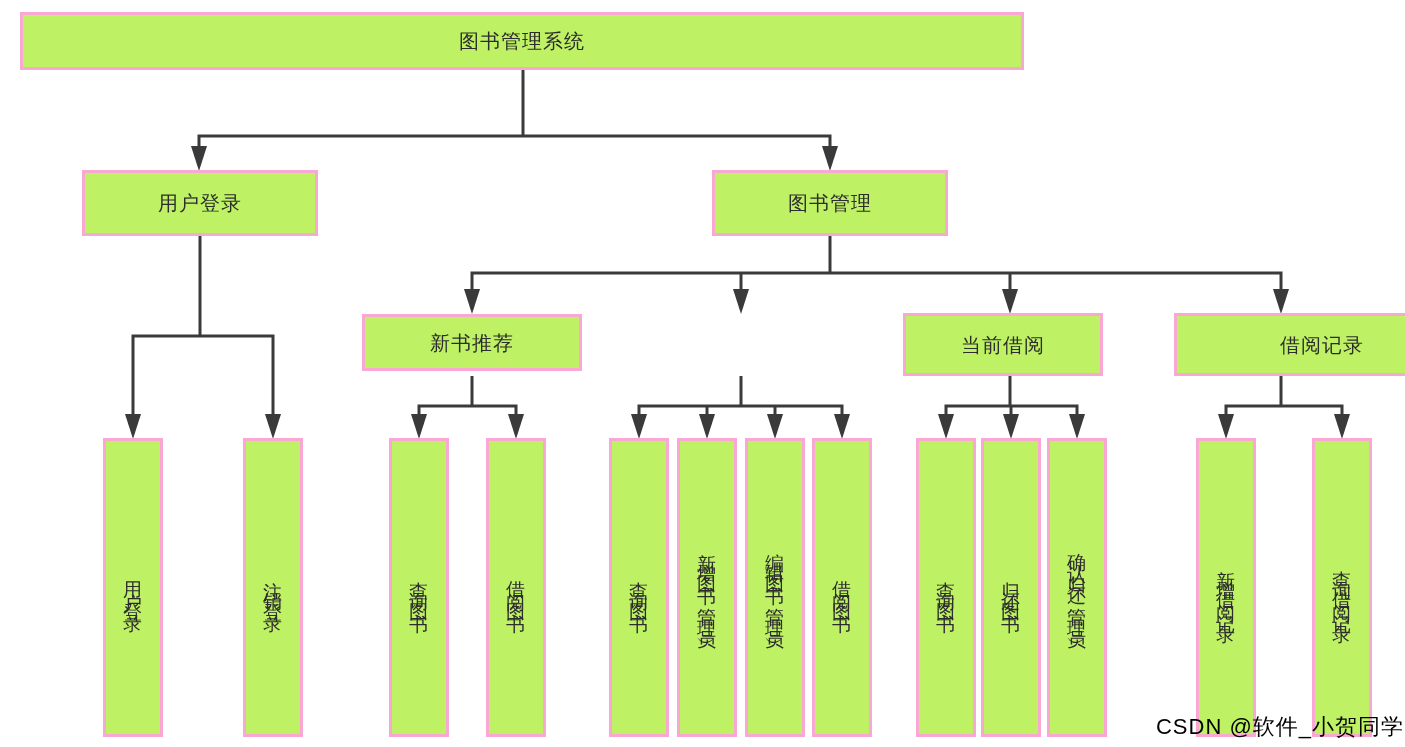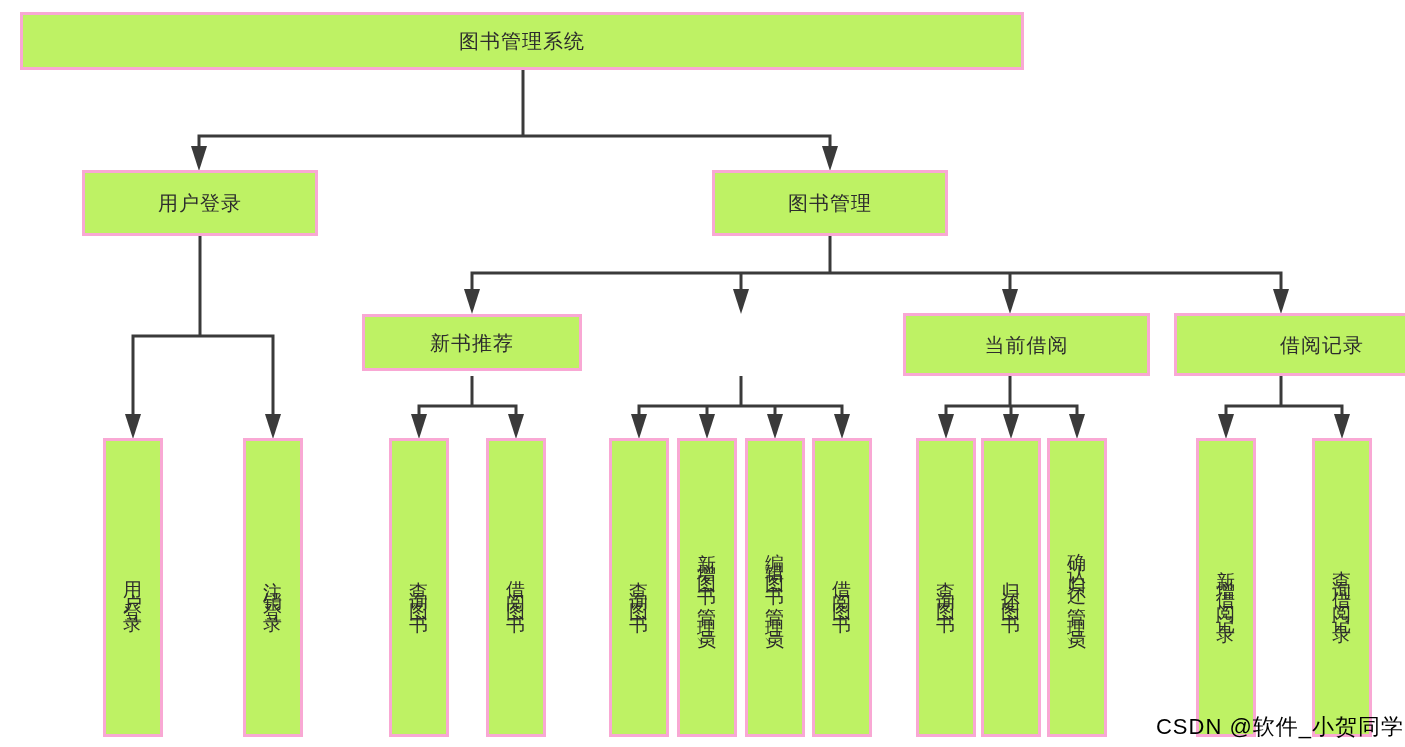--- a/index.html
+++ b/index.html
@@ -31,21 +31,21 @@
     text-orientation: mixed;
     font-size: 19px;
     letter-spacing: 11px;
     line-height: 1;
   }
   .root-node   { left: 20px;   top: 12px;  width: 1004px; height: 58px; }
   .n-userlogin { left: 82px;   top: 170px; width: 236px;  height: 66px; }
   .n-bookmgmt  { left: 712px;  top: 170px; width: 236px;  height: 66px; }
   .n-newbook   { left: 362px;  top: 314px; width: 220px;  height: 57px; }
   .n-borrow    { left: 631px;  top: 313px; width: 220px;  height: 63px; }
-  .n-current   { left: 903px;  top: 313px; width: 247px;  height: 63px; }
+  .n-current   { left: 903px;  top: 313px; width: 200px;  height: 63px; }
   .n-records   { left: 1174px; top: 313px; width: 249px;  height: 63px; padding-left: 47px; }
   .leaf      { top: 438px; width: 60px; height: 299px; }
   .lf-1  { left: 103px; }
   .lf-2  { left: 243px; }
   .lf-3  { left: 389px; }
   .lf-4  { left: 486px; }
   .lf-5  { left: 609px; }
   .lf-6  { left: 677px; }
   .lf-7  { left: 745px; }
   .lf-8  { left: 812px; }

